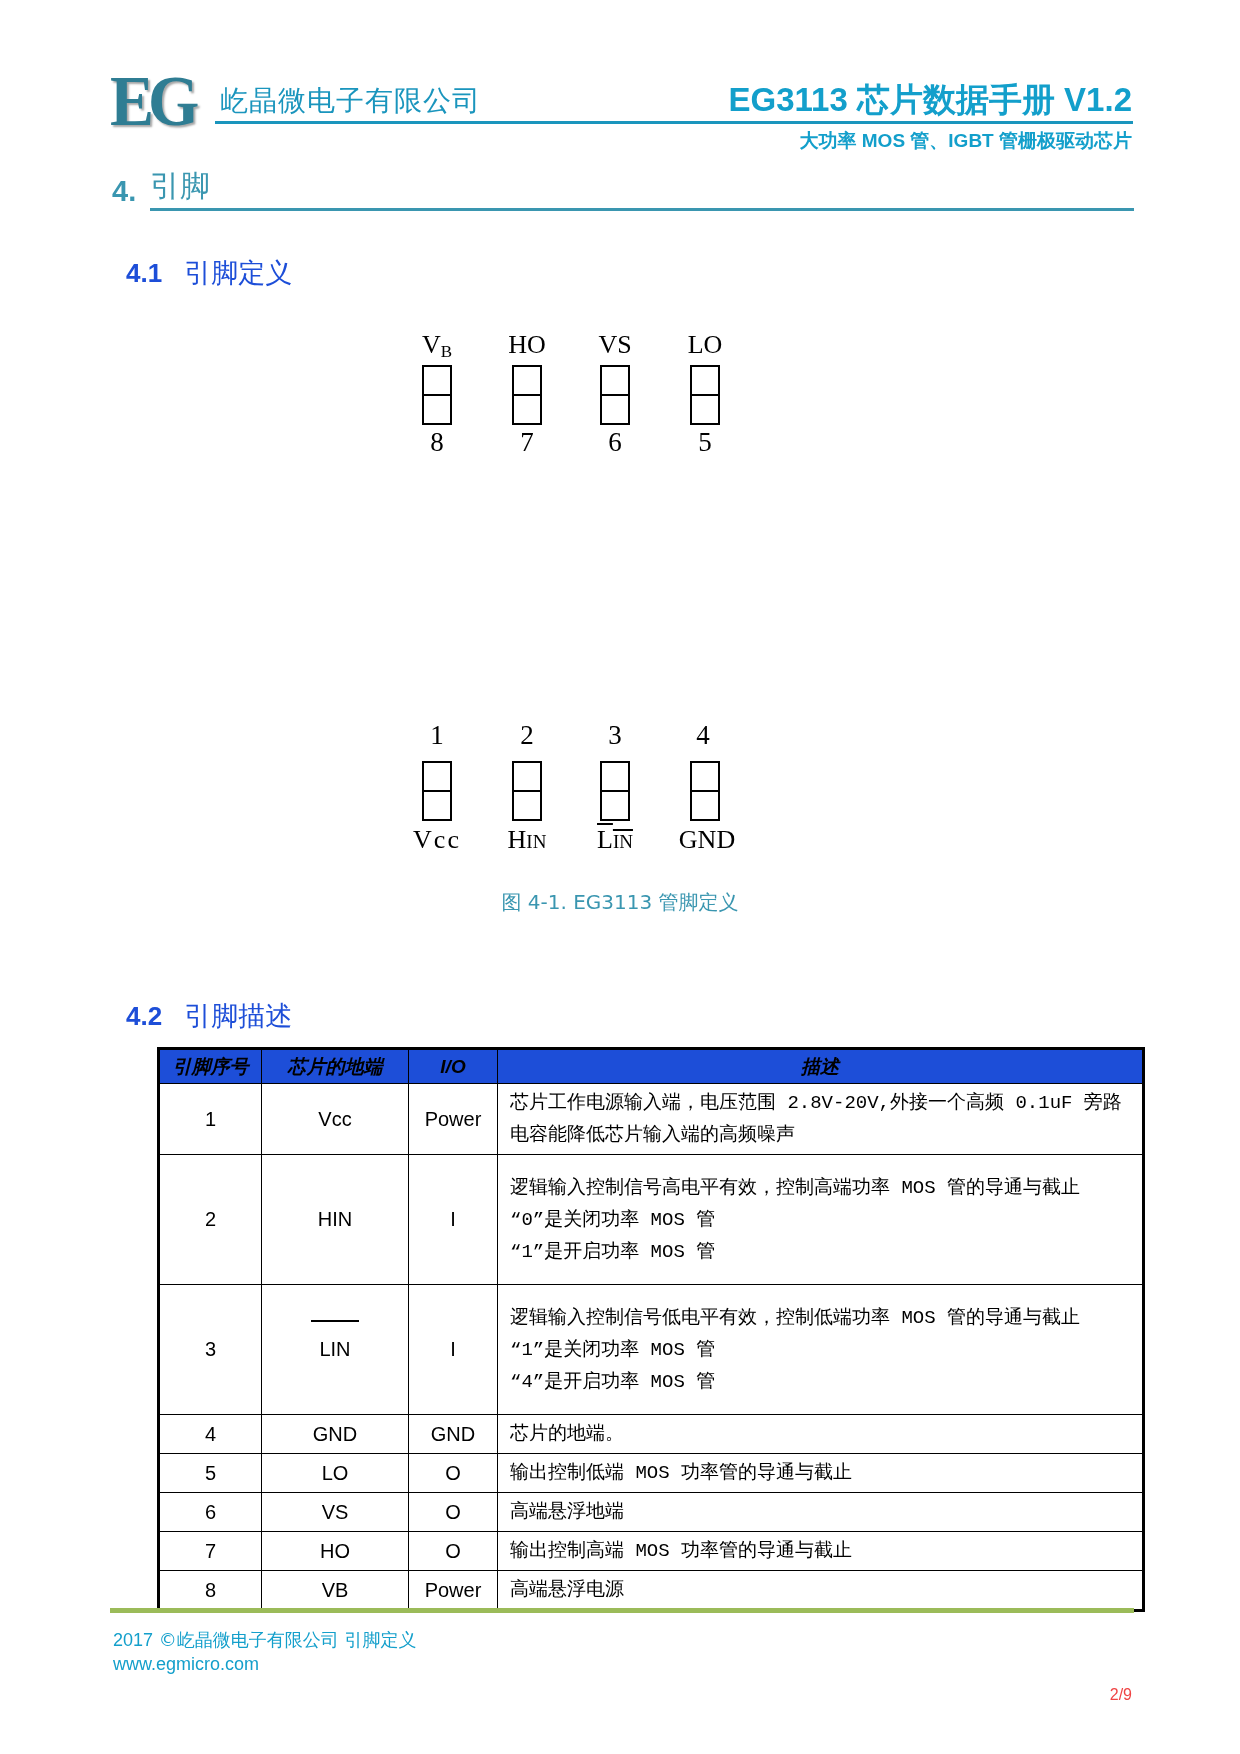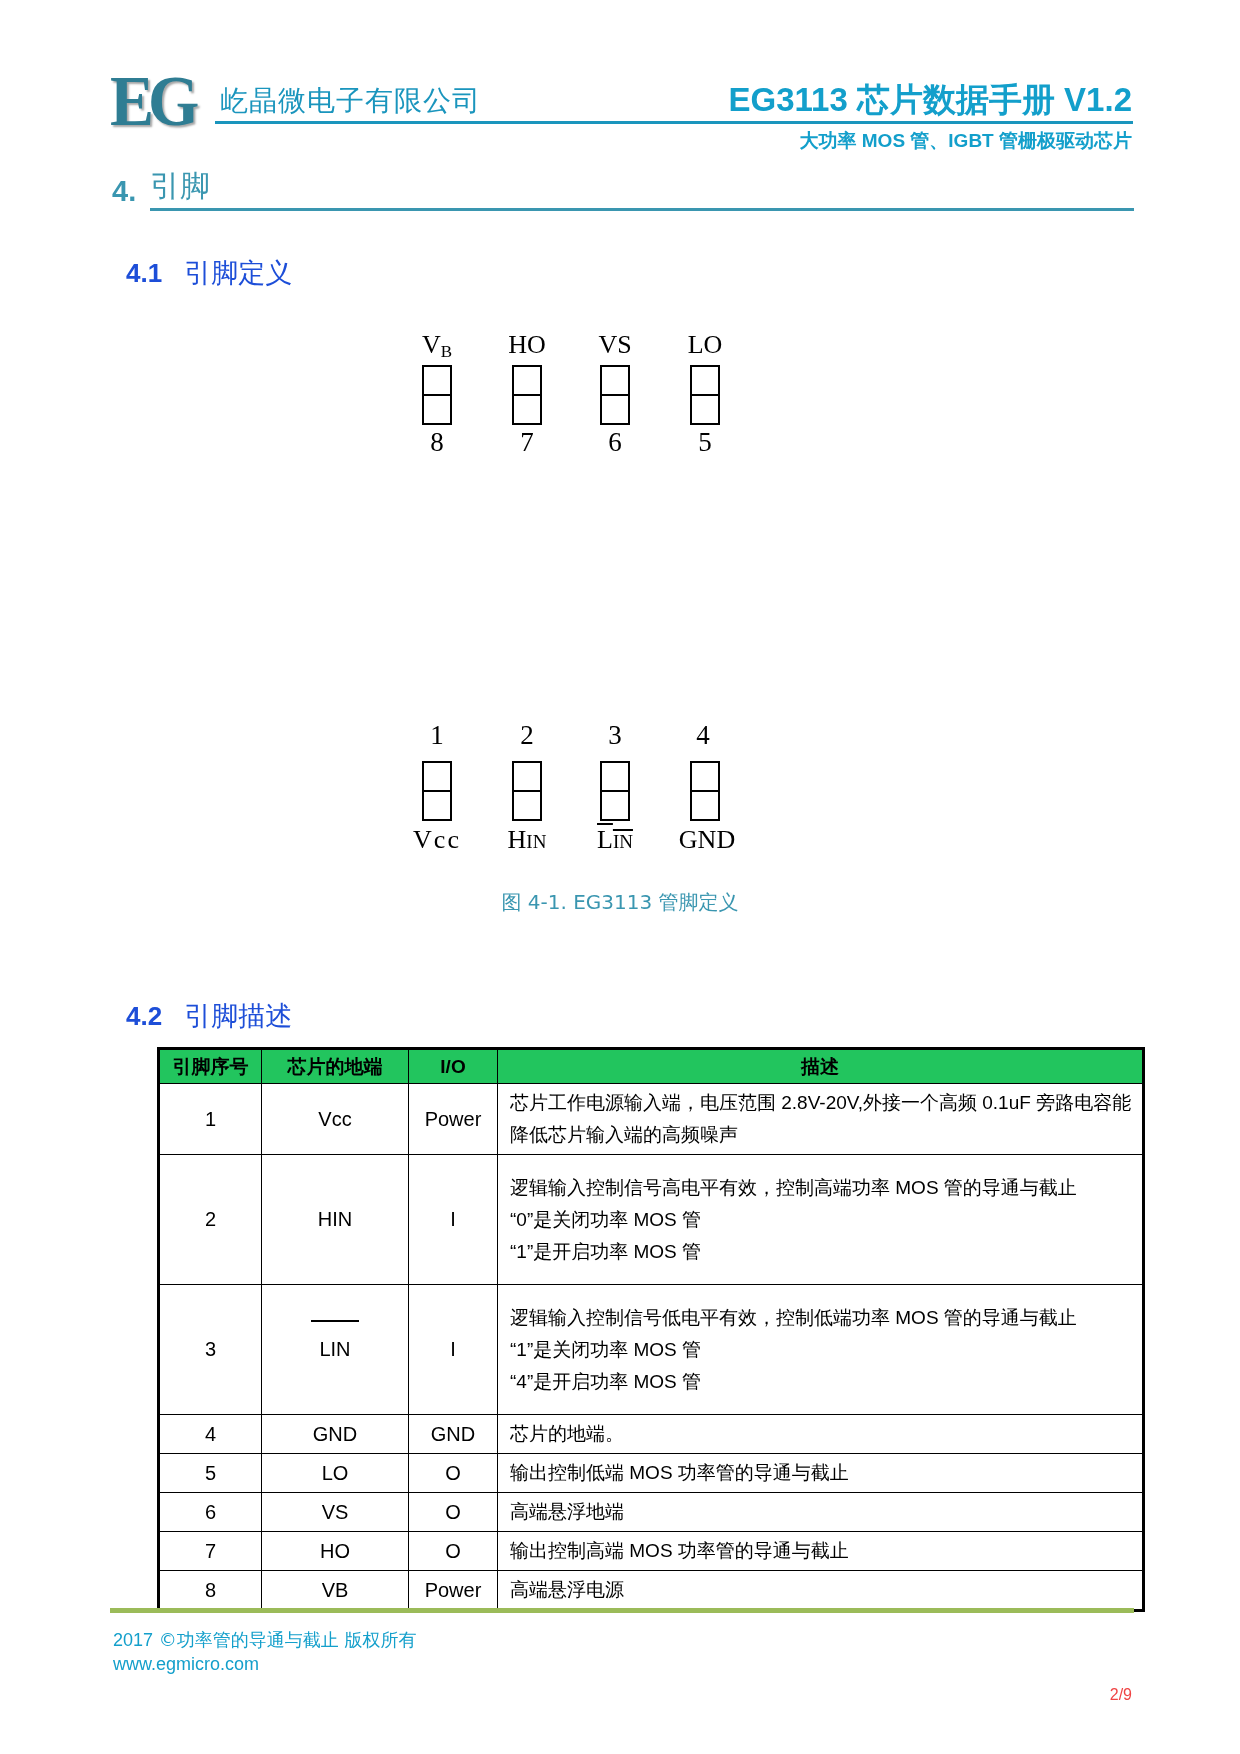--- a/index.html
+++ b/index.html
@@ -44,23 +44,23 @@
   .pin-num.bottom { top:400px; }
   .sub { font-size:17px; vertical-align:-4px; }
   .sub2 { font-size:19px; }
   .overline { text-decoration:overline; }
 
   .caption { left:0; width:1240px; top:889px; text-align:center; font-size:20px; color:#3a96b0; font-family:"DejaVu Sans", sans-serif; }
 
   
   table.pins { position:absolute; left:157px; top:1047px; width:988px; border-collapse:collapse; border:3px solid #000; }
   table.pins th, table.pins td { border:1.5px solid #000; font-size:20px; padding:0; }
-  table.pins th { background:#22c55e; height:33px; font-weight:bold; font-family:"DejaVu Sans", sans-serif; font-size:19px; }
+  table.pins th { background:#1d4ed8; height:33px; font-weight:bold; font-family:"DejaVu Sans", sans-serif; font-size:19px;font-style:italic; }
   table.pins td.c { text-align:center; font-family:"Liberation Sans", sans-serif; }
-  table.pins td.d { padding:3px 10px 3px 12px; font-family:Liberation Sans, sans-serif; font-size:19px; line-height:32px; }
+  table.pins td.d { padding:3px 10px 3px 12px; font-family:Liberation Mono, monospace; font-size:19px; line-height:32px; }
   .desc-line { display:block; }
   .lin-name { display:inline-block; position:relative; }
   .lin-name::before { content:""; position:absolute; left:-8px; right:-8px; top:-18px; border-top:2px solid #000; }
 
   
   .footer-line { left:110px; top:1608px; width:1024px; height:5px; background:#9bbb59; }
   .footer-copy { left:113px; top:1628px; font-size:18px; color:#139fcb; font-family:"DejaVu Sans", sans-serif; }
   .footer-copy .yr { font-family:"Liberation Sans", sans-serif; }
   .footer-url { left:113px; top:1654px; font-size:18px; color:#139fcb; }
   .page-num { right:108px; top:1686px; font-size:16px; color:#ef4444; }
@@ -193,15 +193,15 @@
     <tr style="height:33px;">
       <td class="c">8</td>
       <td class="c">VB</td>
       <td class="c">Power</td>
       <td class="d">高端悬浮电源</td>
     </tr>
   </tbody>
 </table>
 
 <div class="abs footer-line"></div>
-<div class="abs footer-copy"><span class="yr">2017</span> <span>©功率管的导通与截止  版权所有</span></div>
+<div class="abs footer-copy"><span class="yr">2017</span> <span>©屹晶微电子有限公司  引脚定义</span></div>
 <div class="abs footer-url">www.egmicro.com</div>
 <div class="abs page-num">2/9</div>
 
 </body></html>

